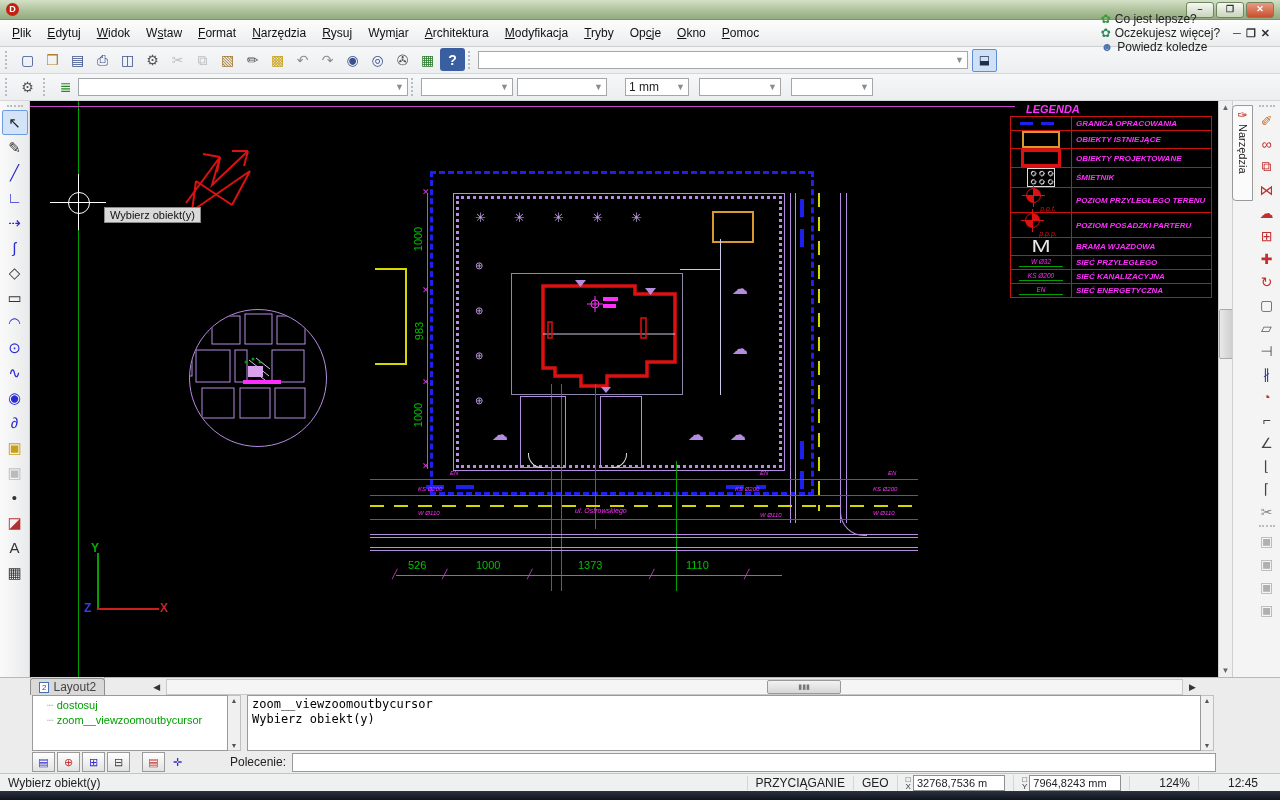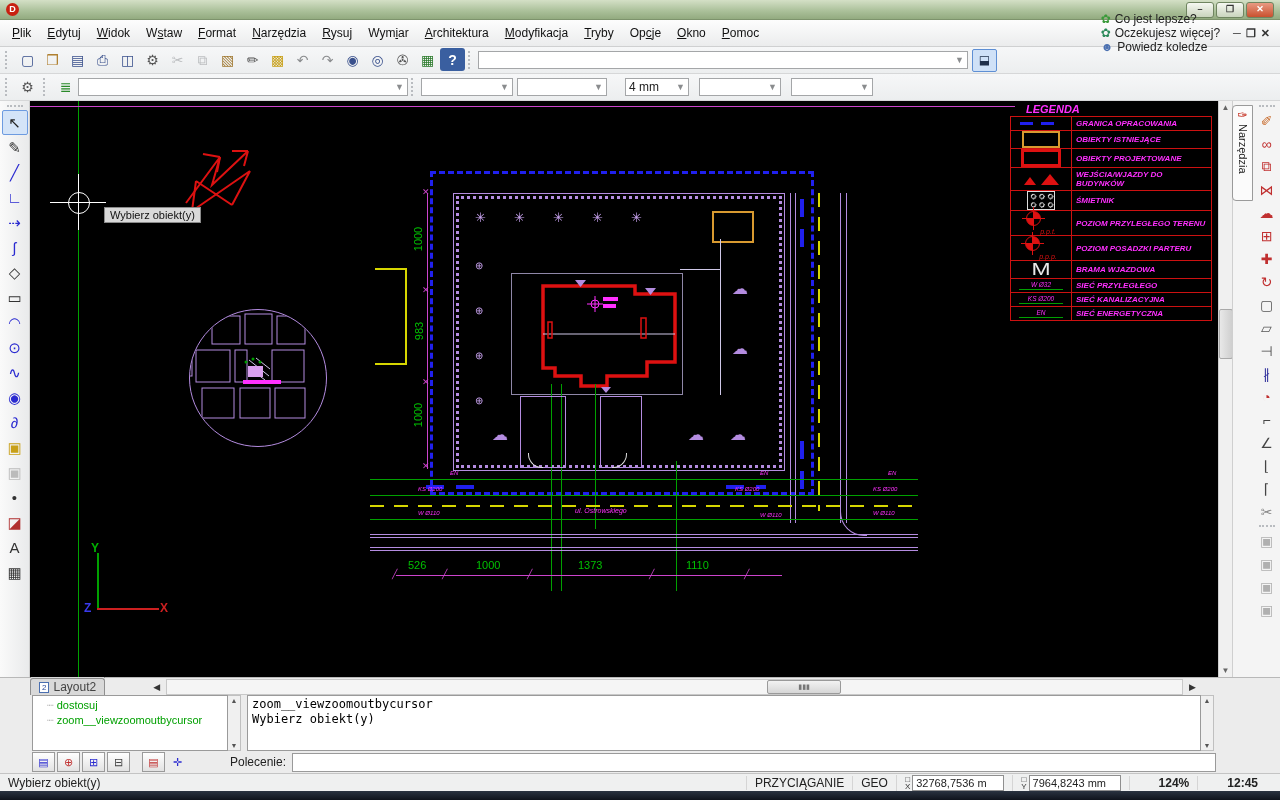--- a/index.html
+++ b/index.html
@@ -164,21 +164,21 @@
     font-family:"DejaVu Sans Mono",monospace;font-size:12px;padding:0 3px;}
 
   #statusbar{height:18px;background:#eff0f0;border-top:1px solid #c4c4c4;display:flex;
     align-items:center;padding:0 8px;box-sizing:border-box;color:#222;}
   #statusbar .flex{flex:1;}
   .sbitem{padding:0 8px;border-left:1px solid #d5d5d5;white-space:nowrap;}
   .xy{display:inline-flex;align-items:center;gap:2px;}
   .xyicon{font-size:8px;color:#333;line-height:7px;display:inline-block;text-align:center;}
   .coordbox{width:84px;height:14px;background:#fff;border:1px solid #8f8f8f;font-size:11px;
     display:inline-flex;align-items:center;padding:0 3px;}
-  .bold{font-weight:bold;padding-left:29px;}
+  .bold{font-weight:normal;padding-left:29px;}
   #bottombar{height:10px;background:linear-gradient(#2a3340,#0c1018);}
 </style>
 </head>
 <body>
 
 <div id="titlebar">
   <div id="appicon">D</div>
   <div id="winbtns">
     <span class="winbtn">–</span>
     <span class="winbtn">❐</span>
@@ -233,21 +233,21 @@
   <span class="grip"></span>
   <div class="combo" style="width:92px;">
     <span></span>
       <span class="arr">▼</span>
   </div>
   <div class="combo" style="width:90px;margin-left:4px;">
     <span></span>
       <span class="arr">▼</span>
   </div>
   <div class="combo" style="width:64px;margin-left:18px;">
-    <span>4 mm</span>
+    <span>1 mm</span>
     <span class="arr">▼</span>
   </div>
   <div class="combo" style="width:82px;margin-left:10px;">
     <span></span>
       <span class="arr">▼</span>
   </div>
   <div class="combo" style="width:82px;margin-left:10px;">
     <span></span>
       <span class="arr">▼</span>
   </div>
@@ -447,29 +447,20 @@
             <div class="lsym">
               <div class="sym-orect"></div>
             </div>
             <div class="llabel">OBIEKTY ISTNIEJĄCE</div>
           </div>
           <div class="lrow">
             <div class="lsym">
               <div class="sym-rrect"></div>
             </div>
             <div class="llabel">OBIEKTY PROJEKTOWANE</div>
-          </div>
-          <div class="lrow">
-            <div class="lsym">
-              <div class="sym-tris">
-                <span class="tri-s"></span>
-                <span class="tri-b"></span>
-              </div>
-            </div>
-            <div class="llabel">WEJŚCIA/WJAZDY DO BUDYNKÓW</div>
           </div>
           <div class="lrow">
             <div class="lsym">
               <div class="sym-bin"></div>
             </div>
             <div class="llabel">ŚMIETNIK</div>
           </div>
           <div class="lrow">
             <div class="lsym">
               <div>

